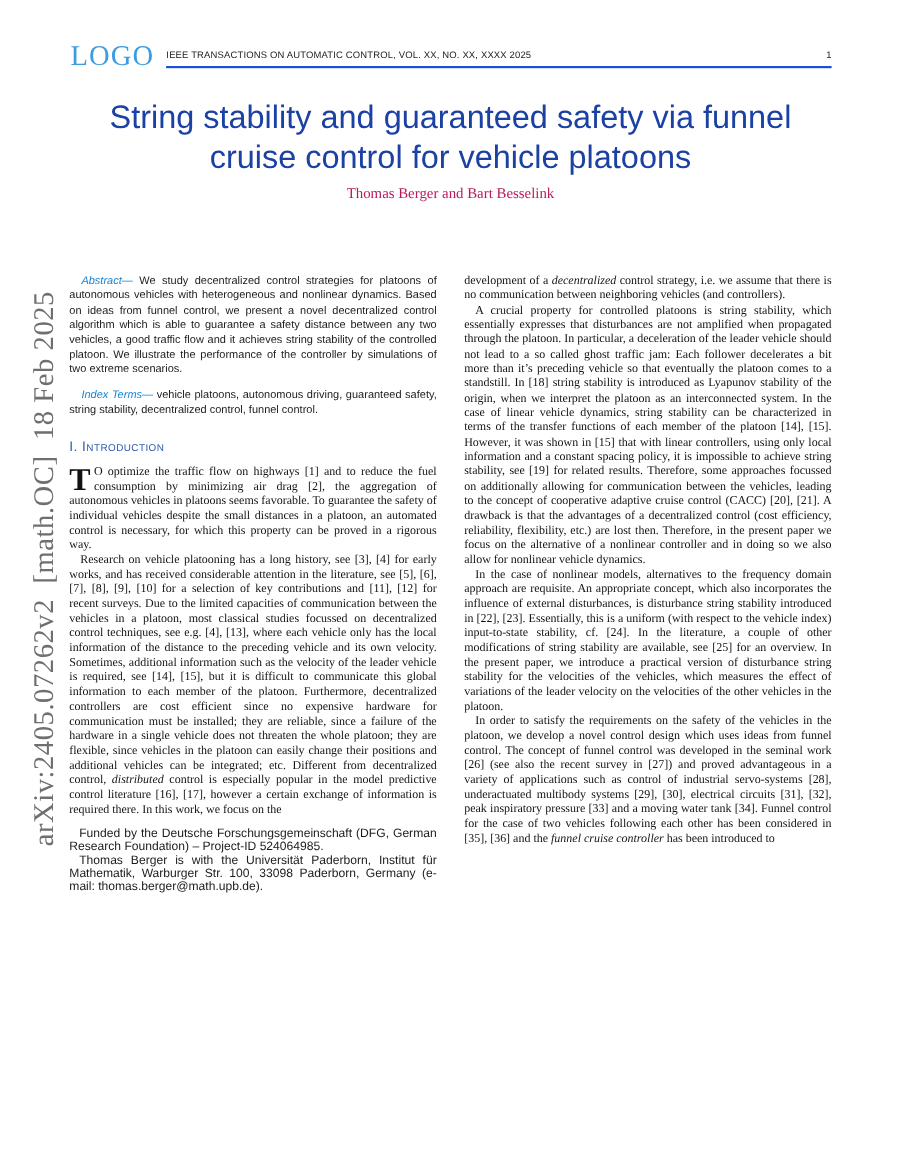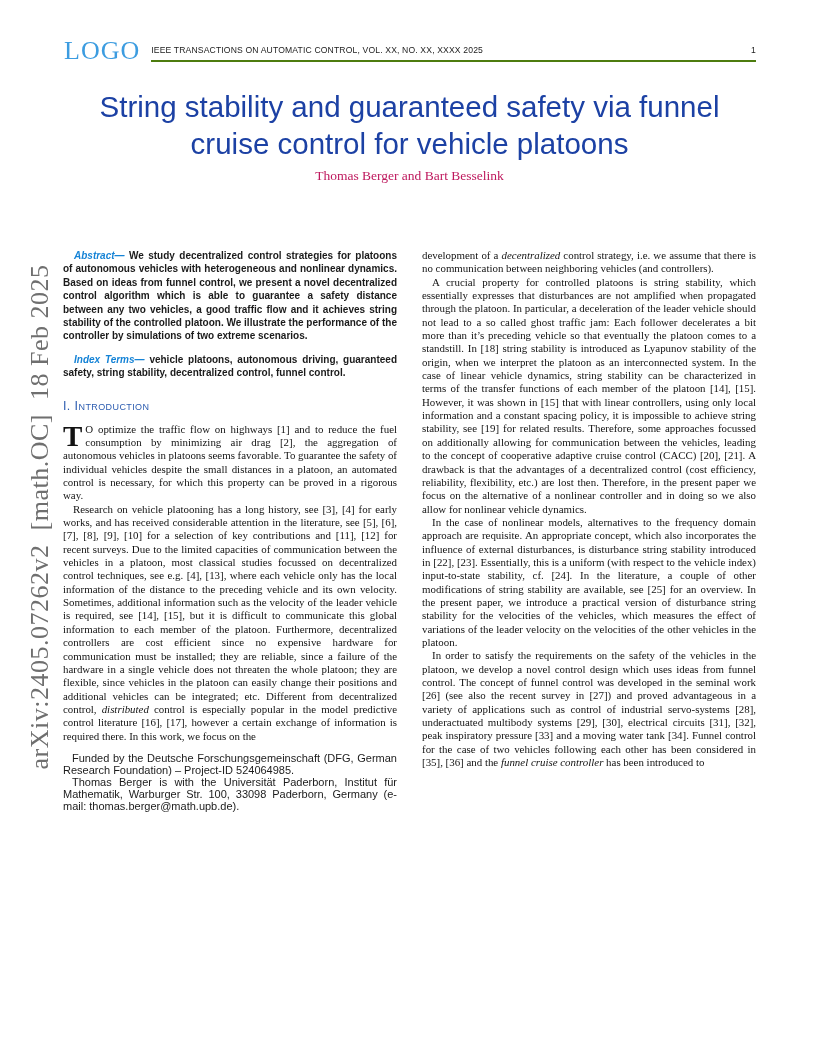--- a/index.html
+++ b/index.html
@@ -33,21 +33,21 @@
   .logo {
     font-family:"Liberation Serif", serif;
     font-size:26px; line-height:22px;
     color:#3c9ce0;
     letter-spacing:1px;
     padding-right:11px;
   }
   .header-line {
     flex:1;
     display:flex; justify-content:space-between; align-items:flex-end;
-    border-bottom:2px solid #4d7c0f;
+    border-bottom:2px solid #1d4ed8;
     padding-bottom:5px;
   }
   .journal, .pageno {
     font-family:"Liberation Sans", sans-serif;
     font-size:8.6px; color:#222;
     letter-spacing:0.15px;
   }
 
   .title {
     position:absolute;
@@ -68,21 +68,21 @@
 
   .columns {
     position:absolute;
     top:249px; left:63px; width:693px;
     display:flex; gap:25px;
   }
   .col { width:334px; text-align:justify; }
 
   .abstract {
     font-family:"Liberation Sans", sans-serif;
-    font-weight:bold;
+    font-weight:normal;
     font-size:10px; line-height:13.4px;
     color:#1b1b1b;
     text-indent:11px;
   }
   .indexterms { margin-top:10px; }
   .lead { color:#1583d6; font-style:italic; }
 
   .section-heading {
     margin-top:19px; margin-bottom:10px;
     font-family:"Liberation Sans", sans-serif;

